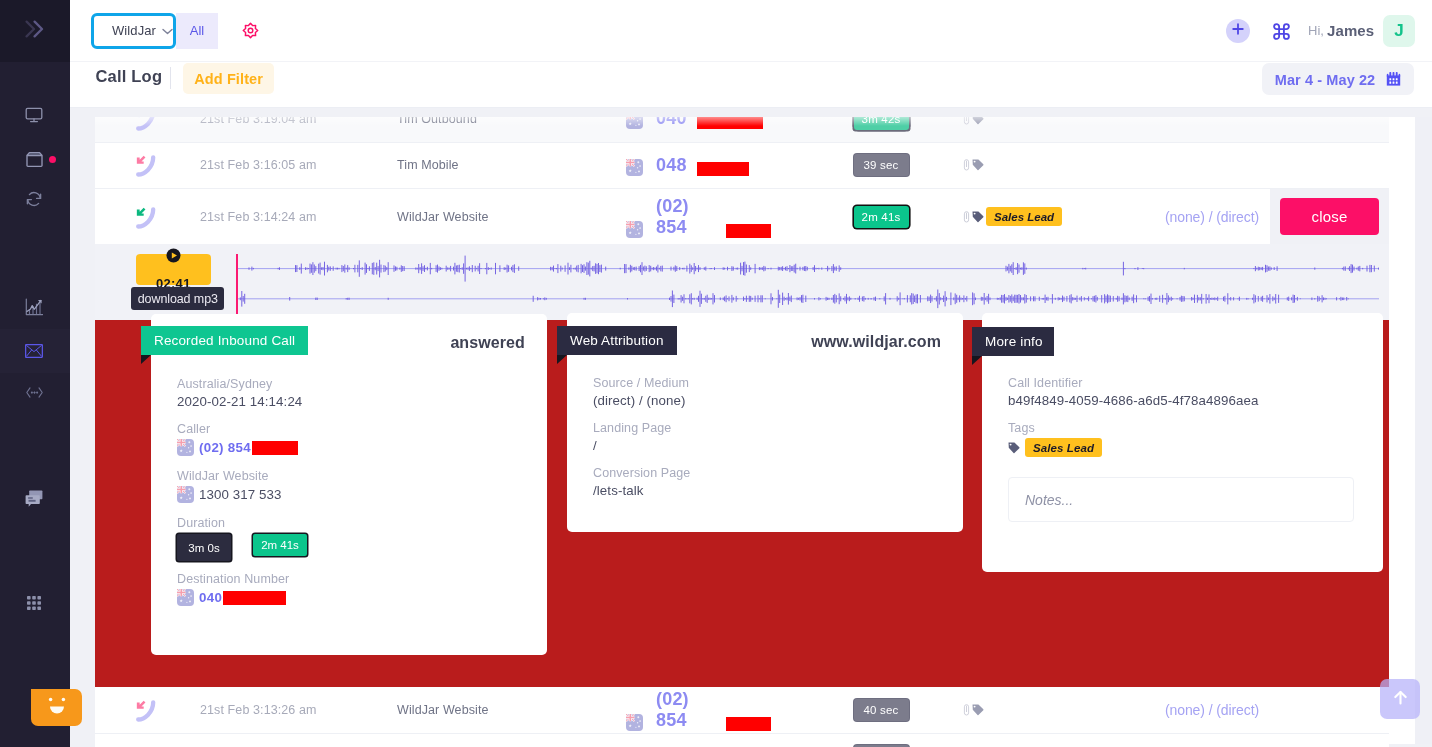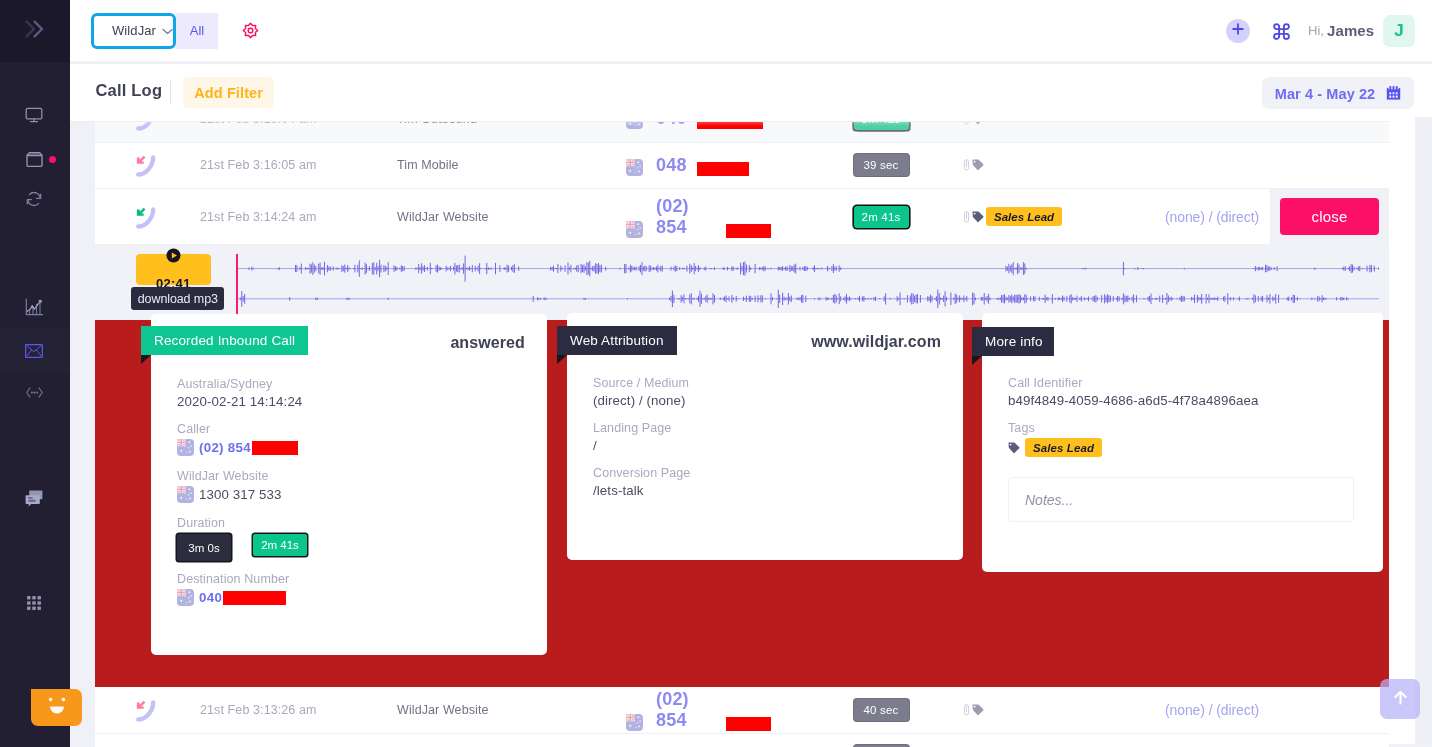--- a/index.html
+++ b/index.html
@@ -35,21 +35,21 @@
   .gear-btn { position:absolute; left:172px; top:22px; width:17px; height:17px; }
   .plus-btn { position:absolute; left:1156px; top:19px; width:24px; height:24px; border-radius:50%;
      background:#d4d2fb; display:flex; align-items:center; justify-content:center; }
   .cmd-btn { position:absolute; left:1203px; top:22.5px; width:17px; height:17px; }
   .hi-label { position:absolute; left:1238px; top:23px; font-size:13px; color:#a1a5b7; }
   .user-name { position:absolute; left:1257px; top:21.5px; font-size:15px; color:#5b6077; font-weight:bold; letter-spacing:.1px;}
   .avatar { position:absolute; left:1313px; top:15px; width:32px; height:32px; border-radius:7px;
      background:#dff7ec; color:#13c38b; font-size:17px; font-weight:bold; display:flex; align-items:center; justify-content:center; }
 
   
-  .pagehead { position:absolute; left:70px; top:64px; width:1362px; height:58px; background:#fff;
+  .pagehead { position:absolute; left:70px; top:50px; width:1362px; height:58px; background:#fff;
       border-bottom:1px solid #eceef4; z-index:28;}
   .ph-title { position:absolute; left:25.5px; top:16.5px; font-size:16.5px; font-weight:bold; color:#3f4254; letter-spacing:.2px;}
   .ph-sep { position:absolute; left:99.6px; top:17px; width:1px; height:22px; background:#e2e4ed; }
   .ph-filter { position:absolute; left:112.9px; top:12.8px; width:91.5px; height:31.7px; background:#fef6e6;
       border-radius:5px; display:flex; align-items:center; justify-content:center; font-size:14.5px; color:#ffb219; font-weight:bold; letter-spacing:.1px;}
   .daterange { position:absolute; left:1192px; top:12.8px; width:152px; height:32px; background:#f1f2f7;
       border-radius:7px; display:flex; align-items:center; justify-content:center; gap:11px; font-size:14.5px; color:#6f6df0; font-weight:bold; letter-spacing:.1px; padding-top:3px;}
 
   
   .main { position:absolute; left:70px; top:117px; width:1362px; height:630px; background:#f0f1f6; overflow:hidden; z-index:10;}
@@ -572,21 +572,21 @@
   <circle cx="13.0" cy="12.4" r="0.95" fill="#eeeef8"></circle>
   <circle cx="9.9" cy="13.4" r="0.55" fill="#eeeef8"></circle>
 </svg>
                 </span>
                 <span class="f-phone">040</span>
                 <span class="redact" style="width:63px;margin-left:-4px"></span>
             </div>
           </div>
         </div>
 
-        <div class="card" style="left:472px; top:-7px; width:396px; height:247px;">
+        <div class="card" style="left:472px; top:-7px; width:396px; height:219px;">
           <div class="ribbon rib-dark" style="top:12.6px; width:120px;">
             <span>Web Attribution</span>
             <span class="fold"></span>
           </div>
           <div class="card-head">www.wildjar.com</div>
           <div class="fields">
             <div class="f-label">Source / Medium</div>
             <div class="f-val">(direct) / (none)</div>
             <div class="f-label">Landing Page</div>
             <div class="f-val">/</div>

